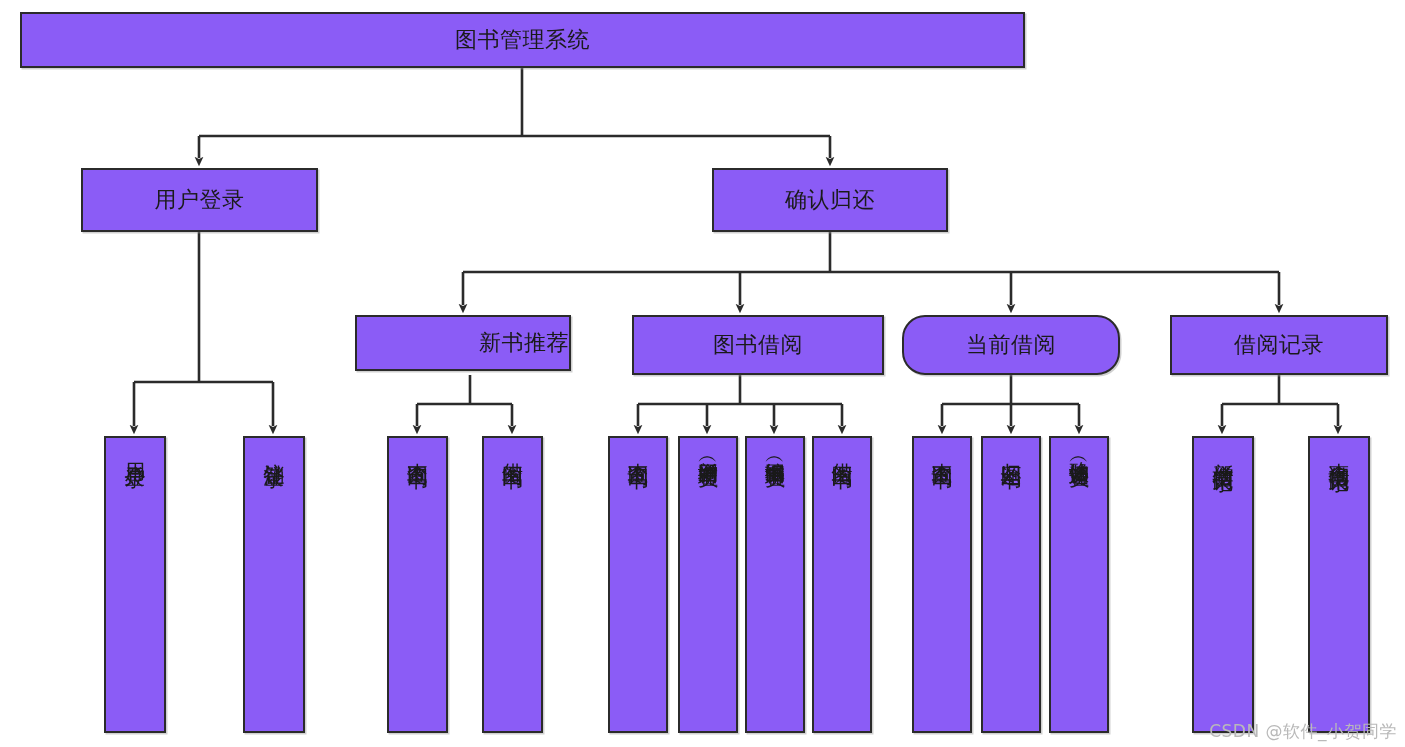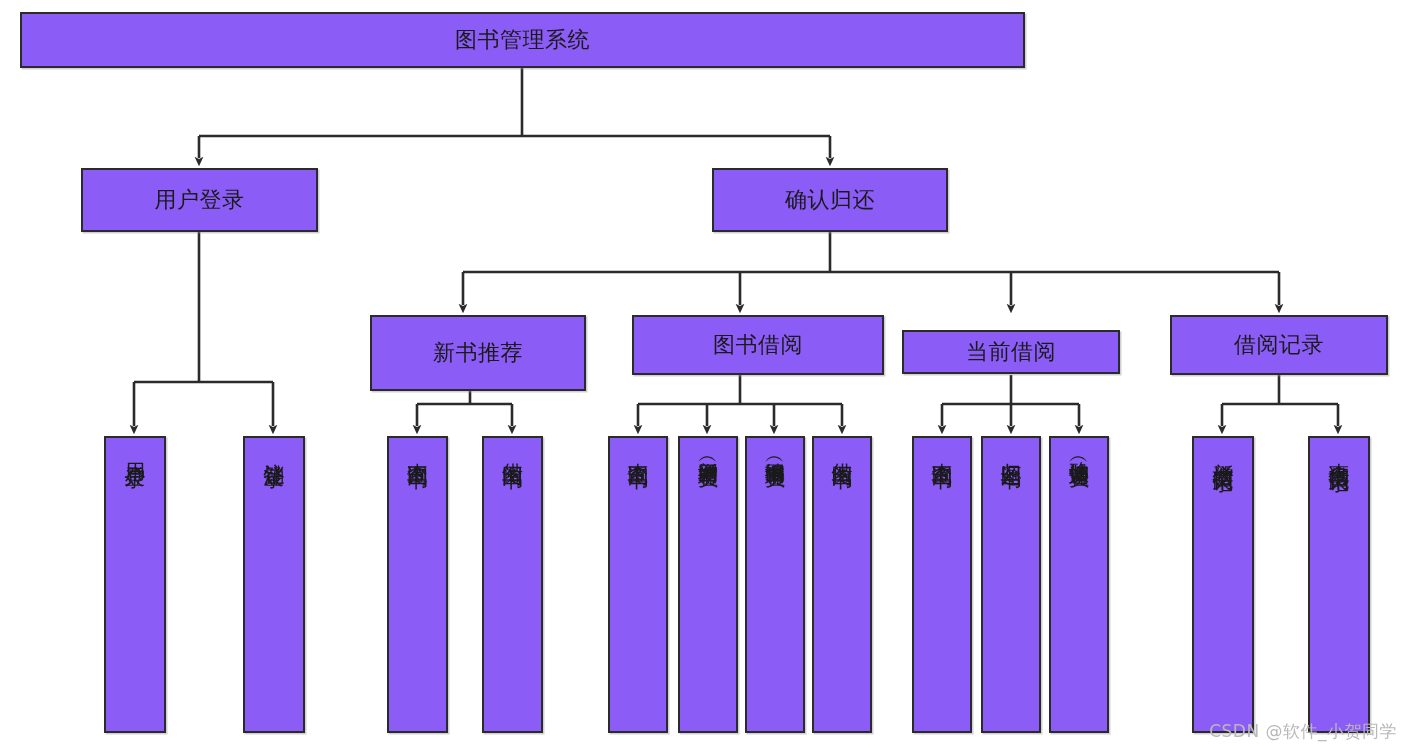--- a/index.html
+++ b/index.html
@@ -146,27 +146,27 @@
     <span class="lbl">图书管理系统</span>
   </div>
 
   <div class="node horizontal" style="left:81px; top:168px; width:237px; height:64px;">
     <span class="lbl">用户登录</span>
   </div>
   <div class="node horizontal" style="left:712px; top:168px; width:236px; height:64px;">
     <span class="lbl">确认归还</span>
   </div>
 
-  <div class="node horizontal" style="left:370px; top:315px; width:216px; height:76px;">
+  <div class="node horizontal" style="left:355px; top:315px; width:216px; height:56px;justify-content:flex-end;">
     <span class="lbl">新书推荐</span>
   </div>
   <div class="node horizontal" style="left:632px; top:315px; width:252px; height:60px;">
     <span class="lbl">图书借阅</span>
   </div>
-  <div class="node horizontal" style="left:902px; top:330px; width:218px; height:44px;">
+  <div class="node horizontal" style="left:902px; top:315px; width:218px; height:60px;border-radius:23px;">
     <span class="lbl">当前借阅</span>
   </div>
   <div class="node horizontal" style="left:1170px; top:315px; width:218px; height:60px;justify-content:center;">
     <span class="lbl">借阅记录</span>
   </div>
 
   <div class="node vertical" style="left:104px; top:436px; width:62px; height:297px;">
     <span class="lbl">用户登录</span>
   </div>
   <div class="node vertical" style="left:243px; top:436px; width:62px; height:297px;">

